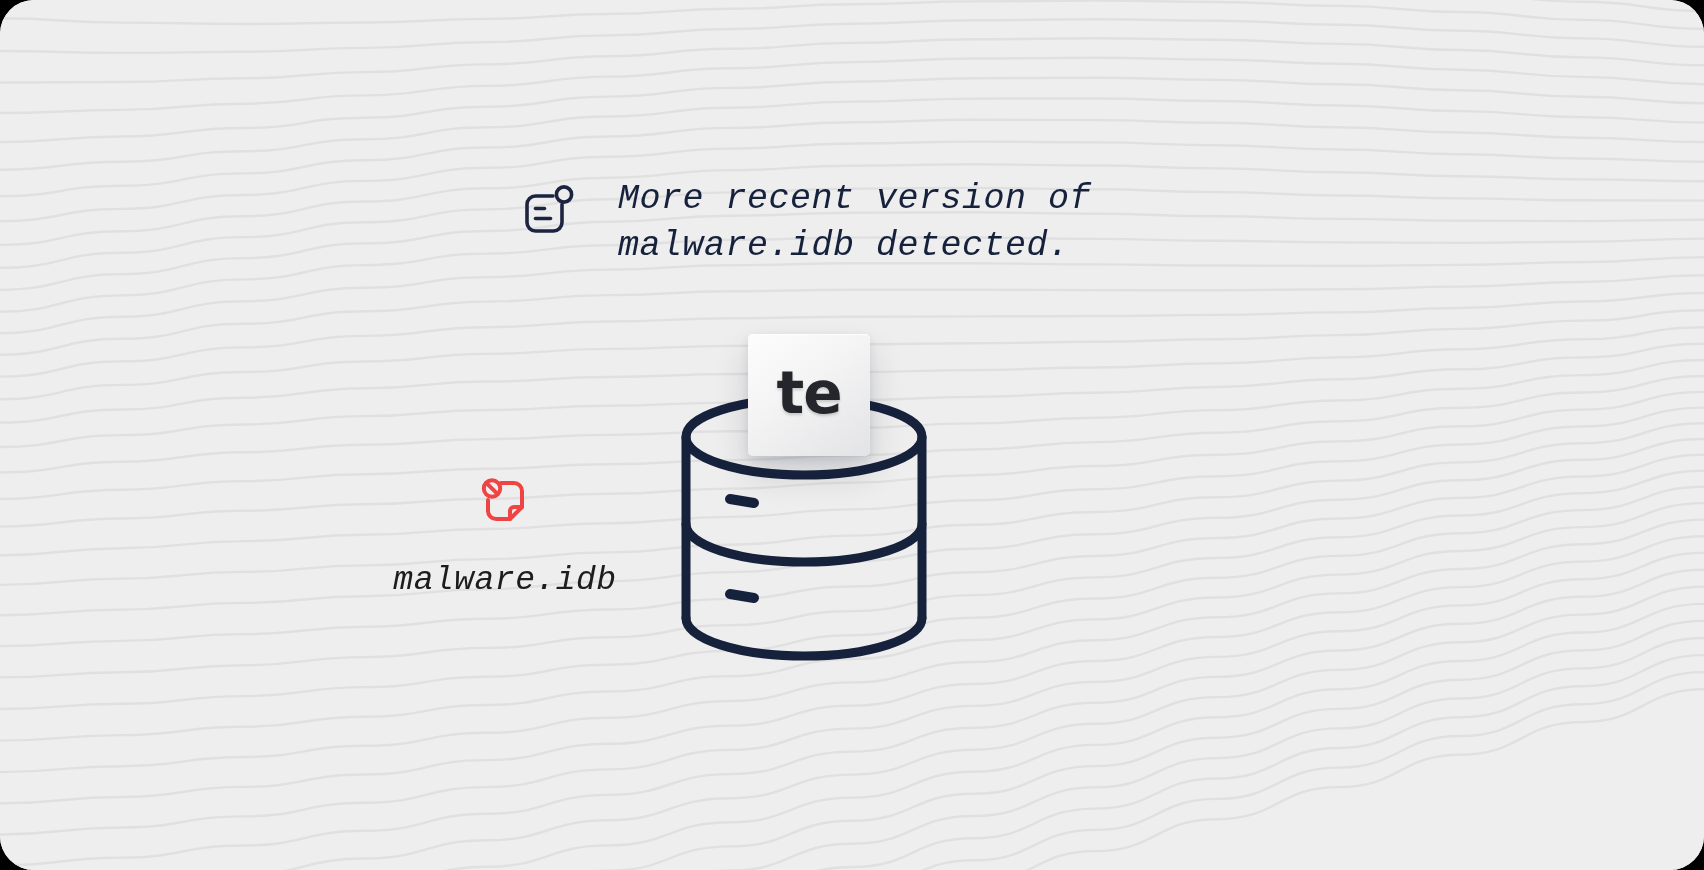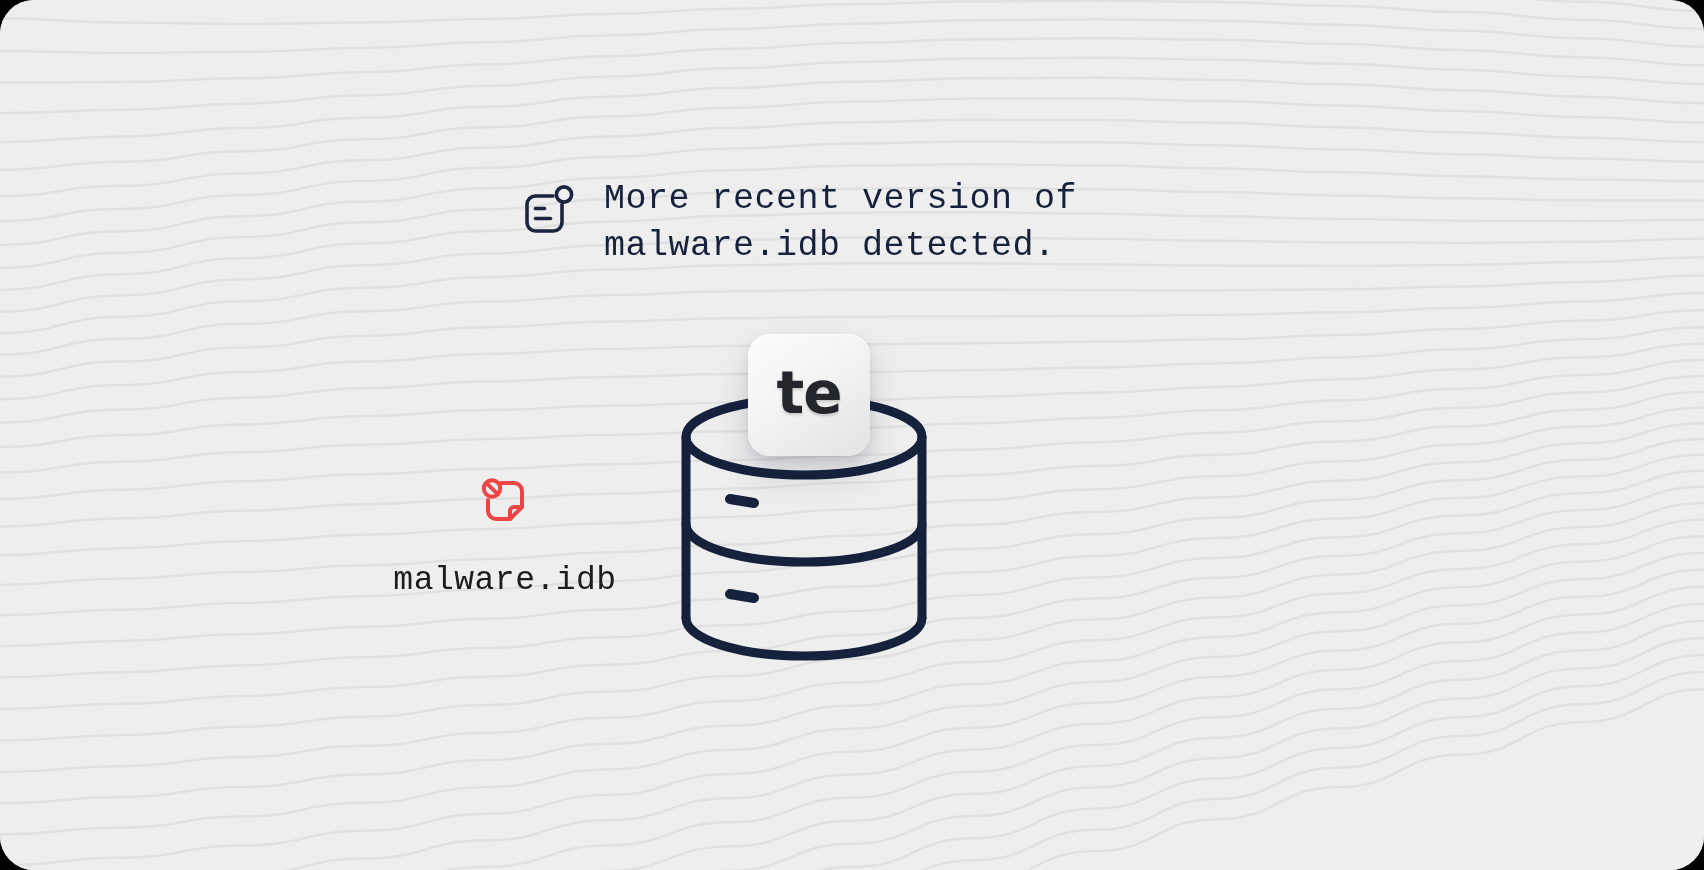--- a/index.html
+++ b/index.html
@@ -37,21 +37,22 @@
     display: block;
   }
 
   
   #notice {
     position: absolute;
     left: 520px;
     top: 176px;
     display: flex;
     align-items: flex-start;
-    gap: 28px;
+    gap: 42px;
+    font-style: italic;
   }
   #notice-icon {
     width: 56px;
     height: 56px;
     flex: 0 0 56px;
     margin-top: 6px;
   }
   #notice-text {
     font-family: "Liberation Mono", "DejaVu Sans Mono", monospace;
     font-size: 35px;
@@ -74,21 +75,21 @@
     overflow: visible;
   }
 
   
   #te-tile {
     position: absolute;
     left: 748px;
     top: 334px;
     width: 122px;
     height: 122px;
-    border-radius: 22px;
+    border-radius: 5px;
     background: linear-gradient(145deg, #fdfdfd 0%, #f4f4f5 42%, #e3e3e5 100%);
     box-shadow:
       0 18px 34px rgba(30, 36, 60, 0.16),
       0 4px 10px rgba(30, 36, 60, 0.10),
       inset 0 1px 1px rgba(255,255,255,0.9);
     display: flex;
     align-items: center;
     justify-content: center;
   }
   #te-tile-label {
@@ -101,20 +102,21 @@
     text-shadow: 0 2px 3px rgba(0,0,0,0.18);
     transform: translateY(-2px);
   }
 
   
   .file-entry {
     position: absolute;
     display: flex;
     flex-direction: column;
     align-items: center;
+    font-style: italic;
   }
   #file-old  { left: 375px; top: 474px; width: 260px; }
   #file-new  { left: 985px; top: 474px; width: 350px; }
 
   .file-icon {
     width: 54px;
     height: 54px;
     margin-bottom: 34px;
   }
   .file-label {

